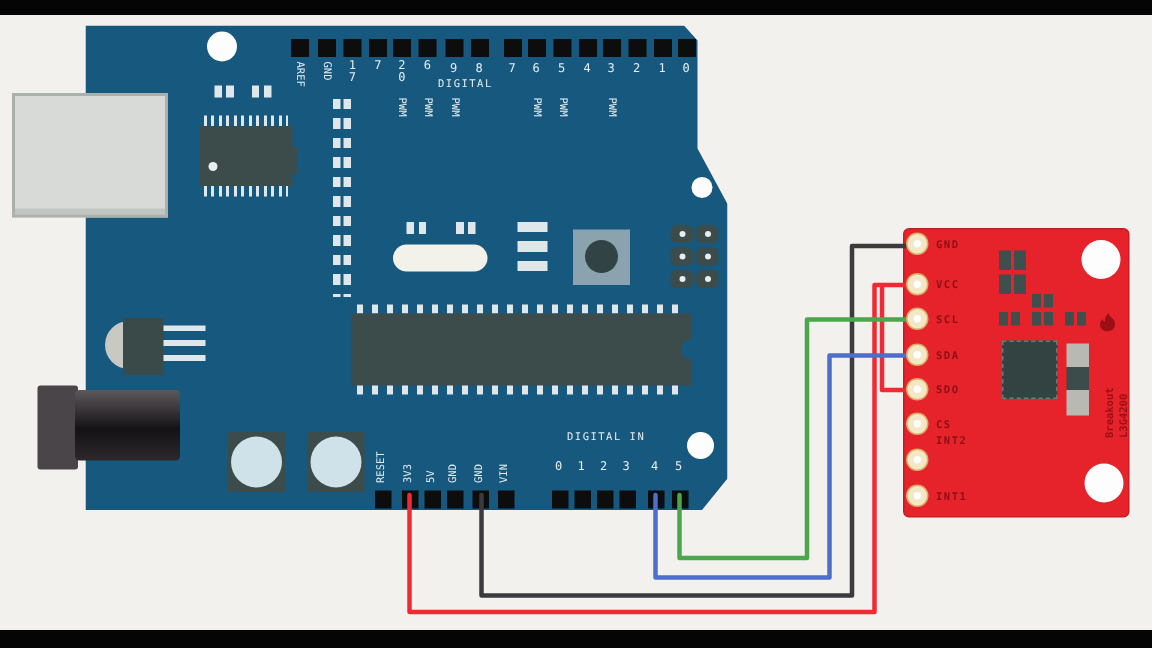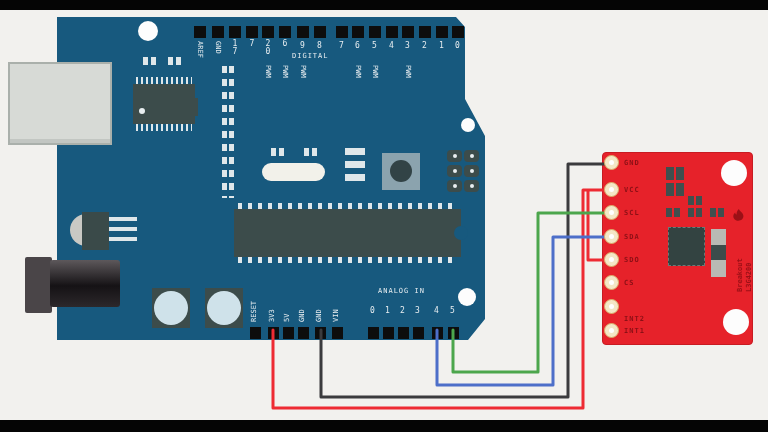--- a/index.html
+++ b/index.html
@@ -132,21 +132,21 @@
     <div class="vreg-legs"></div>
 
     <div class="capsq" style="left:152px;">
         <div class="capcirc"></div>
       </div>
     <div class="capsq" style="left:205px;">
         <div class="capcirc"></div>
       </div>
 
     <div class="hlabel" style="left:292px;top:52px;">DIGITAL</div>
-    <div class="hlabel" style="left:378px;top:287px;">ANALOG IN</div>
+    <div class="hlabel" style="left:378px;top:287px;">DIGITAL IN</div>
 
     <div id="dpins">
         <div class="hpin" style="left: 194px;"></div>
         <div class="vlab top-rot" style="left: 195px;">AREF</div>
         <div class="hpin" style="left: 212px;"></div>
         <div class="vlab top-rot" style="left: 213px;">GND</div>
         <div class="hpin" style="left: 229px;"></div>
         <div class="stack" style="left: 231px;">17</div>
         <div class="hpin" style="left: 246px;"></div>
         <div class="stack" style="left: 248px;">7</div>
@@ -261,21 +261,21 @@
         <div class="bholeC"></div>
       </div>
       <div class="blab" style="top: 256px;">SDO</div>
       <div class="bring" style="top: 275px;">
         <div class="bholeC"></div>
       </div>
       <div class="blab" style="top: 279px;">CS</div>
       <div class="bring" style="top: 299px;">
         <div class="bholeC"></div>
       </div>
-      <div class="blab" style="top: 315px;">INT2</div>
+      <div class="blab" style="top: 290px;">INT2</div>
       <div class="bring" style="top: 323px;">
         <div class="bholeC"></div>
       </div>
       <div class="blab" style="top: 327px;">INT1</div>
     </div>
 
   <div class="bar bar-top"></div>
   <div class="bar bar-bottom"></div>
 </div>
 

